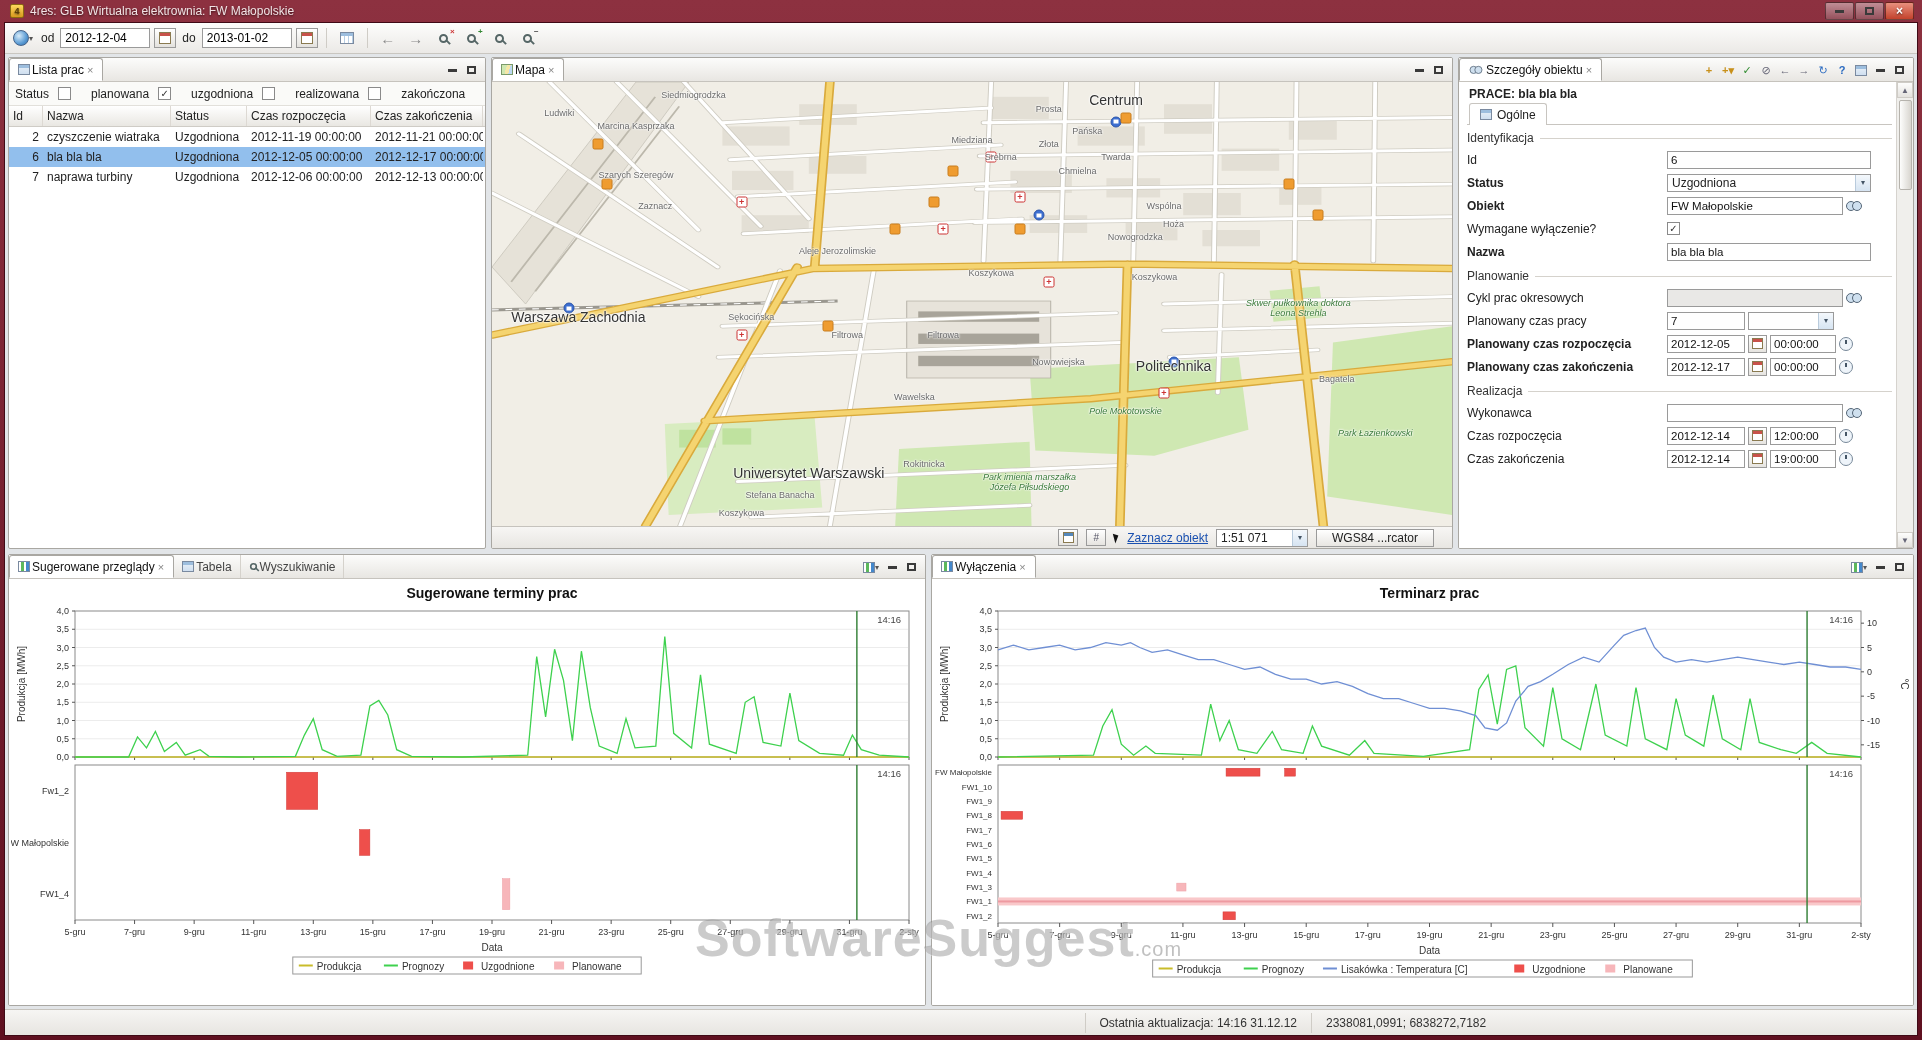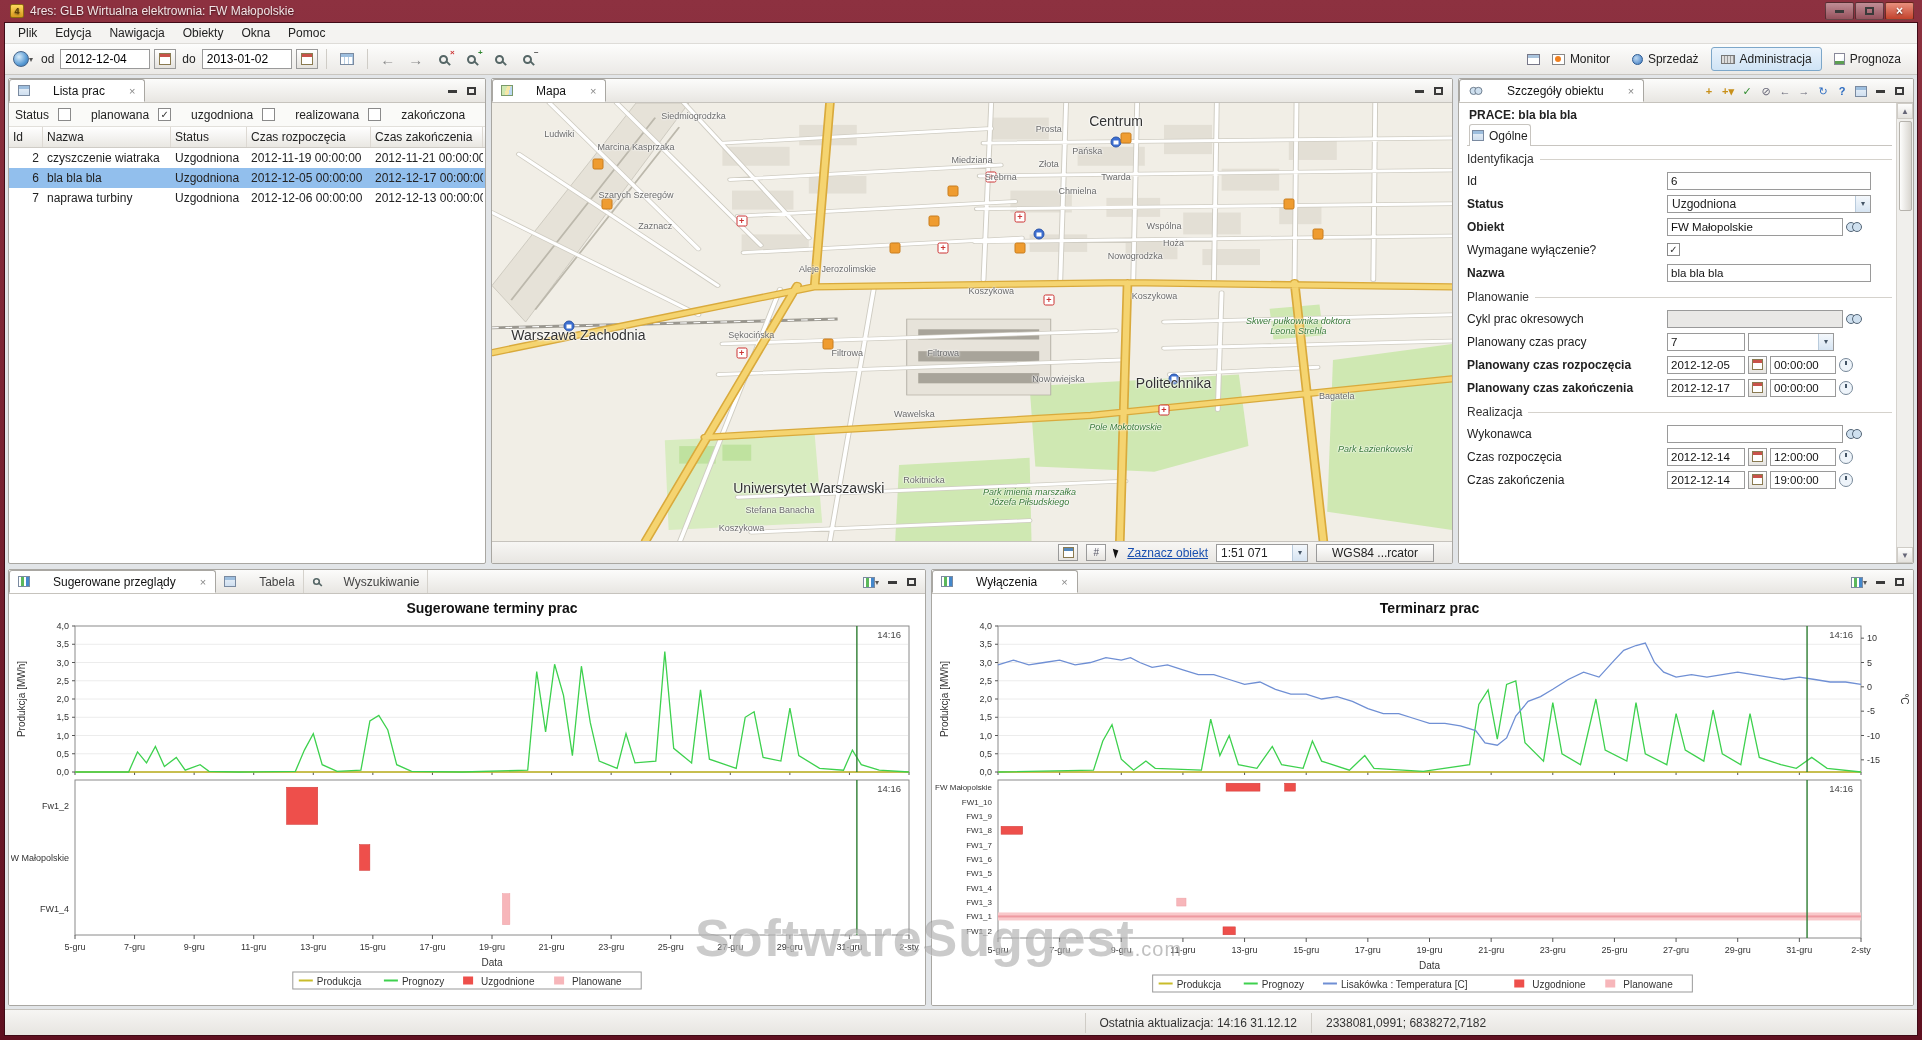--- a/index.html
+++ b/index.html
@@ -50,21 +50,21 @@
   .ico-forecast { width:11px; height:12px; border:1px solid #889; background:linear-gradient(135deg,#fff 60%,#cfe2f4); box-shadow:inset 0 -3px 0 #5c9e52; }
   .ico-persp { width:13px; height:11px; border:1px solid #778; background:#fff; box-shadow:inset 0 3px 0 #aac4dd; }
 
   
   .workspace { flex:1; background:#e2e5e8; padding:3px; display:flex; flex-direction:column; gap:5px; overflow:hidden; }
   .row-top { height:492px; display:flex; gap:5px; }
   .row-bottom { flex:1; display:flex; gap:5px; }
 
   .panel { background:#fff; border:1px solid #a9a7a2; border-radius:2px; display:flex; flex-direction:column; overflow:hidden; }
   .panel-header { height:24px; background:linear-gradient(#fcfcfb,#e8e6e2); border-bottom:1px solid #c6c3bd; display:flex; align-items:flex-end; padding-right:4px; flex-shrink:0; }
-  .tab { display:flex; align-items:center; gap:23px; padding:0 8px; height:23px; border-right:1px solid #d5d2cc; color:#444; white-space:nowrap; }
+  .tab { display:flex; align-items:center; gap:2px; padding:0 8px; height:23px; border-right:1px solid #d5d2cc; color:#444; white-space:nowrap; }
   .tab.active { background:#fff; border:1px solid #a9a7a2; border-bottom:1px solid #fff; border-radius:3px 3px 0 0; color:#111; }
   .tab-close { font-size:11px; color:#888; padding:0 1px; }
   .panel-tools { margin-left:auto; display:flex; align-items:center; gap:7px; padding:0 4px 4px 6px; color:#667; }
   .pt-ico { display:flex; align-items:center; justify-content:center; min-width:12px; height:14px; font-size:11px; }
   .ico-view { width:12px; height:11px; border:1px solid #7a8aa0; background:linear-gradient(#eaf1f8,#cfdff0); box-shadow:inset 0 3px 0 #9dbede; display:inline-block; }
   .ico-chart { width:12px; height:11px; border:1px solid #7a8aa0; display:inline-block;
                background:linear-gradient(90deg,#fff 0 2px,#5cb85c 2px 5px,#fff 5px 7px,#4488cc 7px 10px,#fff 10px); }
   .ico-map { width:12px; height:11px; border:1px solid #7a9a6a; display:inline-block;
              background:linear-gradient(105deg,#cfe8b2 0 40%, #f6e7a8 40% 70%, #bcd8f2 70%); }
   .ico-binocs { width:16px; height:9px; position:relative; display:inline-block; }
@@ -102,21 +102,21 @@
   .combo { display:inline-flex; align-items:center; border:1px solid #9a9a9a; background:#fff; height:18px; }
   .combo .val { flex:1; padding:0 4px; overflow:hidden; white-space:nowrap; }
   .combo .dd { width:15px; height:100%; background:linear-gradient(#f4f8fc,#d6e4f2); border-left:1px solid #b9cbdc; display:flex; align-items:center; justify-content:center; font-size:8px; color:#456; }
   .w-scale { width:92px; } .w-proj { width:118px; height:18px; border:1px solid #9a9a9a; background:linear-gradient(#fff,#e8e6e2); display:flex; align-items:center; justify-content:center; }
 
   
   .details-body { flex:1; display:flex; overflow:hidden; background:#fff; }
   .form-col { flex:1; padding:2px 4px 2px 8px; overflow:hidden; }
   .prace-title { font-weight:bold; padding:3px 2px 2px; }
   .subtab-row { border-bottom:1px solid #c8c5c0; height:22px; padding-left:2px; }
-  .subtab { display:inline-flex; align-items:center; gap:5px; border:1px solid #c8c5c0; border-bottom:none; background:#fff; padding:2px 2px; border-radius:3px 3px 0 0; height:22px; }
+  .subtab { display:inline-flex; align-items:center; gap:5px; border:1px solid #c8c5c0; border-bottom:none; background:#fff; padding:2px 10px; border-radius:3px 3px 0 0; height:22px; }
   .form-section { display:flex; align-items:center; gap:6px; margin:6px 0 3px; color:#333; }
   .section-line { flex:1; height:1px; background:#d5d2cc; }
   .form-row { display:flex; align-items:center; min-height:23px; gap:4px; }
   .form-row.top { align-items:flex-start; }
   .form-label { width:196px; flex-shrink:0; font-size:12px; color:#222; }
   .form-label.bold { font-weight:bold; }
   .form-field { display:flex; align-items:center; gap:3px; flex:1; }
   .inp { height:18px; border:1px solid #9a9a9a; background:#fff; padding:0 3px; font:11.5px "Liberation Sans",sans-serif; color:#111; }
   .inp.dis { background:#e9e8e6; }
   .inp.area { height:58px; width:204px; }
@@ -157,28 +157,20 @@
         </span>
       <span class="wbtn">
           <span class="ico-max"></span>
         </span>
       <span class="wbtn close">×</span>
     </div>
   </div>
 
   <div class="client">
 
-    <div class="menubar">
-      <span class="menu-item">Plik</span>
-      <span class="menu-item">Edycja</span>
-      <span class="menu-item">Nawigacja</span>
-      <span class="menu-item">Obiekty</span>
-      <span class="menu-item">Okna</span>
-      <span class="menu-item">Pomoc</span>
-    </div>
 
     <div class="toolbar">
       <span class="tb-ico">
           <span class="ico-globe"></span>
           <span class="dd-arrow">▾</span>
         </span>
       <span class="tb-label">od</span>
       <input class="tb-date" readonly="" value="2012-12-04" style="">
       <span class="btn-cal">
           <span class="ico-cal"></span>
@@ -208,41 +200,20 @@
           <span class="mag-mark" style="color:#383">+</span>
         </span>
       <span class="tb-ico">
           <span class="mag"></span>
         </span>
       <span class="tb-ico">
           <span class="mag"></span>
           <span class="mag-mark" style="color:#555">−</span>
         </span>
 
-      <div class="tb-right">
-        <span class="pt-ico">
-            <span class="ico-persp"></span>
-          </span>
-        <span class="tb-btn">
-            <span class="ico-monitor"></span>
-            <span>Monitor</span>
-          </span>
-        <span class="tb-btn">
-            <span class="ico-sales"></span>
-            <span>Sprzedaż</span>
-          </span>
-        <span class="tb-btn active">
-            <span class="ico-admin"></span>
-            <span>Administracja</span>
-          </span>
-        <span class="tb-btn">
-            <span class="ico-forecast"></span>
-            <span>Prognoza</span>
-          </span>
-      </div>
     </div>
 
     <div class="workspace">
       <div class="row-top">
 
         <div class="panel" style="width:478px; flex-shrink:0;">
           <div class="panel-header">
             <span class="tab active">
               <span class="ico-view"></span>
               <span>Lista prac</span>

